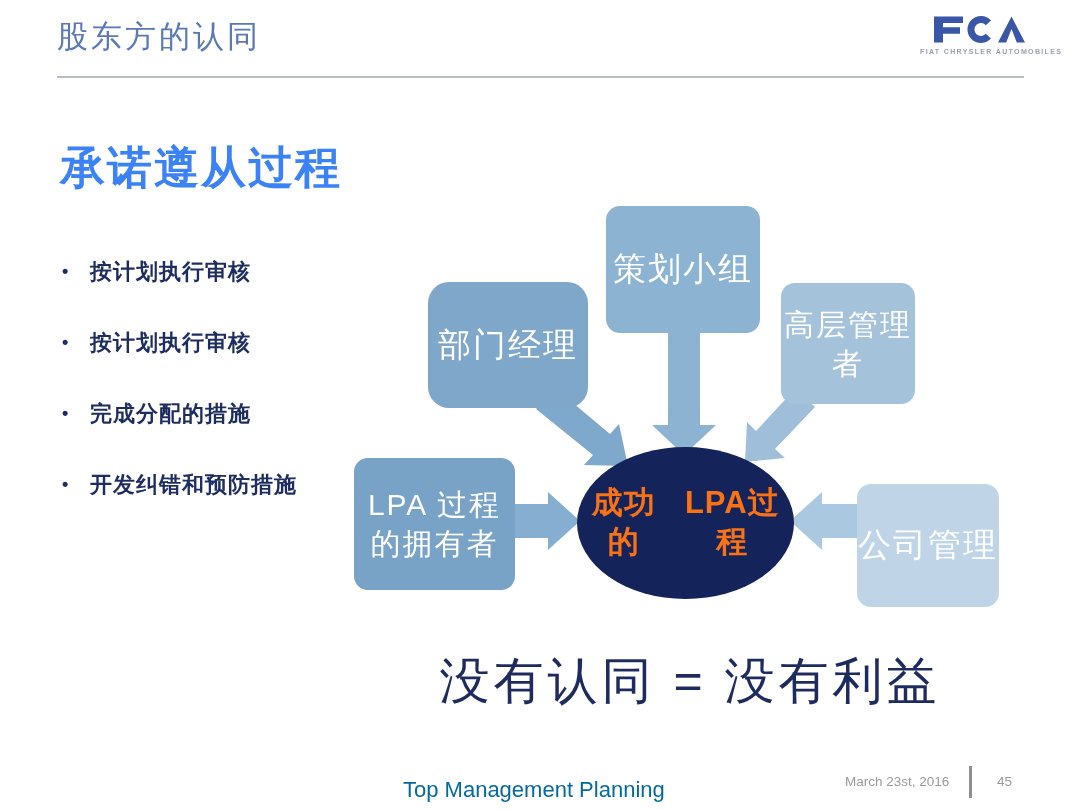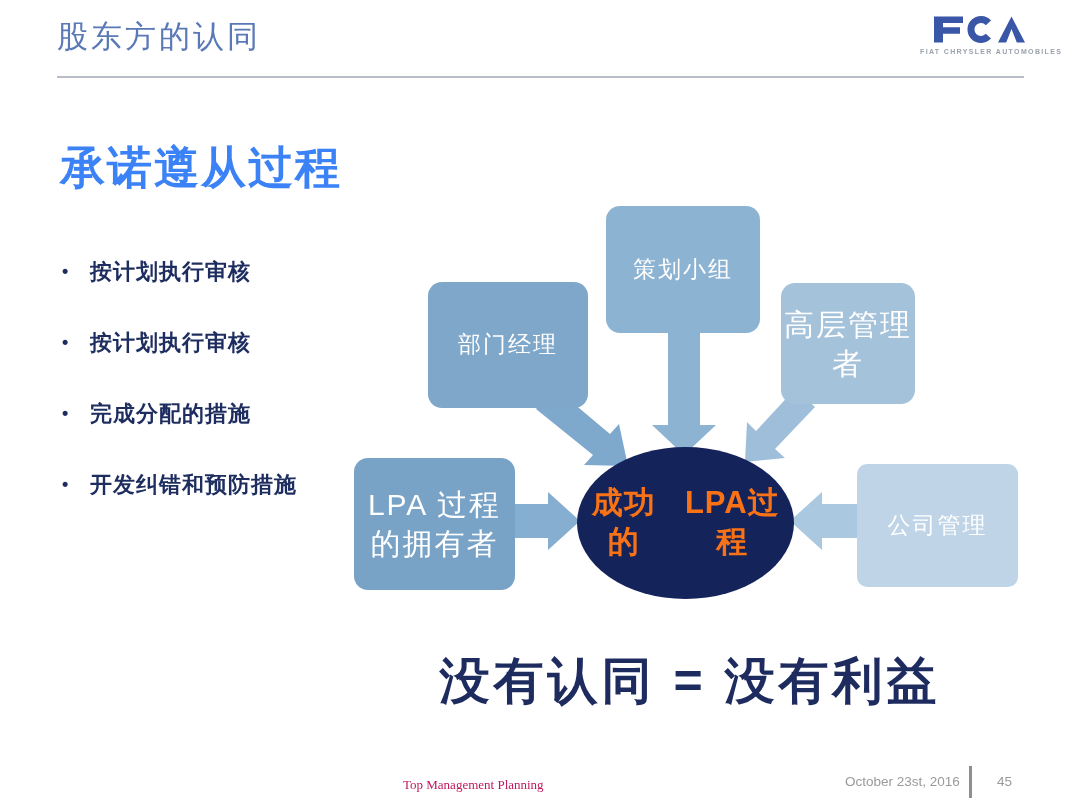--- a/index.html
+++ b/index.html
@@ -28,44 +28,44 @@
   .bullets { position:absolute; left:62px; top:258px; width:310px; }
   .bullet { display:flex; margin-bottom:44px; font-size:22px; font-weight:700; color:#1e2d5f; letter-spacing:1px; line-height:27px; }
   .bullet .dot { width:28px; flex:0 0 28px; font-size:18px; }
   .bullet .dot::before { content:"•"; }
 
   
   .arrows-layer { position:absolute; left:0; top:0; width:1080px; height:809px; }
   .dbox {
     position:absolute; border-radius:14px; color:#ffffff;
     display:flex; flex-direction:column; align-items:center; justify-content:center;
-    text-align:center; font-size:23px; letter-spacing:2px; line-height:1.3; font-weight:400;
+    text-align:center; font-size:33px; letter-spacing:2px; line-height:1.3; font-weight:400;
   }
   .dbox span { display:block; }
-  .box-dept   { left:428px; top:282px; width:160px; height:126px; }
+  .box-dept   { left:428px; top:282px; width:160px; height:126px;border-radius:21px; }
   .box-plan   { left:606px; top:206px; width:154px; height:127px; }
   .box-topmgmt{ left:781px; top:283px; width:134px; height:121px; font-size:30px; }
   .box-lpa    { left:354px; top:458px; width:161px; height:132px; font-size:30px; }
-  .box-corp   { left:857px; top:464px; width:161px; height:123px;border-radius:10px; }
+  .box-corp   { left:857px; top:484px; width:142px; height:123px; }
 
   .center-ellipse {
     position:absolute; left:577px; top:447px; width:217px; height:152px;
     border-radius:50%; color:#f97316; display:flex; flex-direction:row;
     align-items:center; justify-content:center; text-align:center;
     font-size:31px; font-weight:700; letter-spacing:1px; line-height:1.25;
   }
   .center-ellipse span { display:block; }
 
   .statement {
     position:absolute; left:350px; top:648px; width:680px; text-align:center;
-    font-size:50px; font-weight:700; letter-spacing:4px; color:#1e2b5e; white-space:nowrap;
+    font-size:50px; font-weight:400; letter-spacing:4px; color:#1e2b5e; white-space:nowrap;
   }
 
   
-  .footer-left { position:absolute; left:403px; top:777px; font-size:13px; color:#be185d;font-family:Liberation Serif, serif; }
+  .footer-left { position:absolute; left:403px; top:777px; font-size:22px; color:#0369a1; }
   .footer-date { position:absolute; left:845px; top:774px; font-size:13.5px; color:#9a9a9a; }
   .footer-bar  { position:absolute; left:969px; top:766px; width:3px; height:32px; background:#8f8f8f; }
   .footer-page { position:absolute; left:997px; top:774px; font-size:13.5px; color:#9a9a9a; }
 </style>
 </head>
 <body>
 
 <div class="slide">
 
   <div class="page-title">股东方的认同</div>
@@ -130,17 +130,17 @@
   </div>
 
   <div class="center-ellipse" style="background-color: rgb(20, 35, 90);">
     <span>成功的</span>
     <span>LPA过程</span>
   </div>
 
   <div class="statement">没有认同 = 没有利益</div>
 
   <div class="footer-left">Top Management Planning</div>
-  <div class="footer-date">October 23st, 2016</div>
+  <div class="footer-date">March 23st, 2016</div>
   <div class="footer-bar"></div>
   <div class="footer-page">45</div>
 
 </div>
 
 </body></html>

